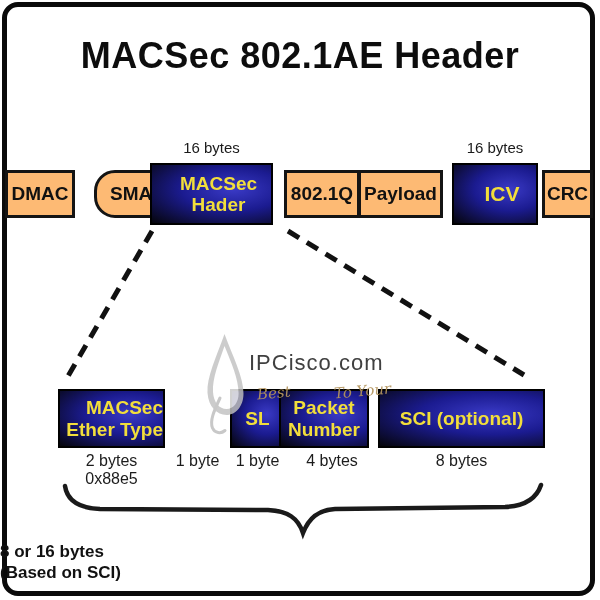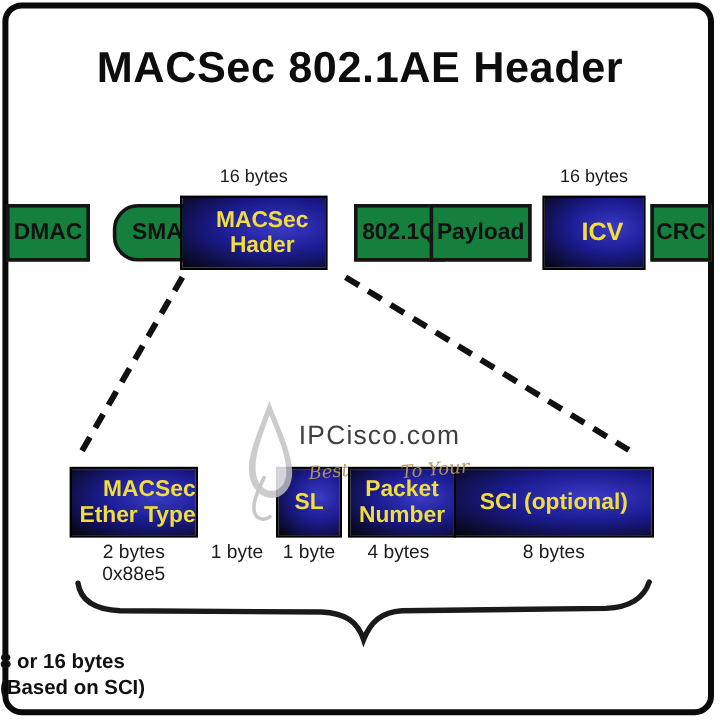--- a/index.html
+++ b/index.html
@@ -39,21 +39,21 @@
     box-sizing: border-box;
     display: flex;
     align-items: center;
     justify-content: center;
     text-align: center;
     font-weight: bold;
     z-index: 2;
   }
   .fbox.plain {
     top: 170px; height: 48px;
-    background: #15803d;
+    background: #fdba74;
     border: 3px solid #141414;
     color: #111111;
     font-size: 19px;
   }
   .fbox.dark {
     border: 2px solid #000000;
     color: #f2de3b;
     line-height: 1.12;
     background: radial-gradient(ellipse at 68% 42%, #3a3ac6 0%, #1b1b90 45%, #05050a 100%);
   }
@@ -115,32 +115,32 @@
   <div class="frame-border"></div>
 
   <div class="title">MACSec 802.1AE Header</div>
 
   <div class="size-label" style="left:150px; width:123px;">16 bytes</div>
   <div class="size-label" style="left:452px; width:86px;">16 bytes</div>
 
   <div class="fbox plain" style="left:5px; width:70px;">DMAC</div>
   <div class="fbox plain" style="left:94px; width:88px;border-radius:21px;">SMAC</div>
   <div class="fbox dark toprow" style="left:150px; width:123px;">MACSec Hader</div>
-  <div class="fbox plain" style="left:295px; width:76px;">802.1Q</div>
+  <div class="fbox plain" style="left:284px; width:76px;">802.1Q</div>
   <div class="fbox plain" style="left:358px; width:85px;">Payload</div>
   <div class="fbox dark toprow icv" style="left:452px; width:86px;">ICV</div>
   <div class="fbox plain" style="left:542px; width:51px;">CRC</div>
 
   <div class="watermark-brand">IPCisco.com</div>
   <div class="tagline-frag tagline-left">Best</div>
   <div class="tagline-frag tagline-right">To Your</div>
 
   <div class="fbox dark detailrow" style="left:58px; width:107px;text-align:right;">MACSec Ether Type</div>
   <div class="fbox dark detailrow" style="left:230px; width:55px;">SL</div>
-  <div class="fbox dark detailrow" style="left:279px; width:90px;margin-left:11px;">Packet Number</div>
+  <div class="fbox dark detailrow" style="left:279px; width:90px;">Packet Number</div>
   <div class="fbox dark detailrow" style="left:378px; width:167px;">SCI (optional)</div>
 
   <div class="byte-label" style="left:58px; width:107px;">
     <div>2 bytes</div>
     <div>0x88e5</div>
   </div>
   <div class="byte-label" style="left:168px; width:59px;">1 byte</div>
   <div class="byte-label" style="left:230px; width:55px;">1 byte</div>
   <div class="byte-label" style="left:287px; width:90px;">4 bytes</div>
   <div class="byte-label" style="left:378px; width:167px;">8 bytes</div>

